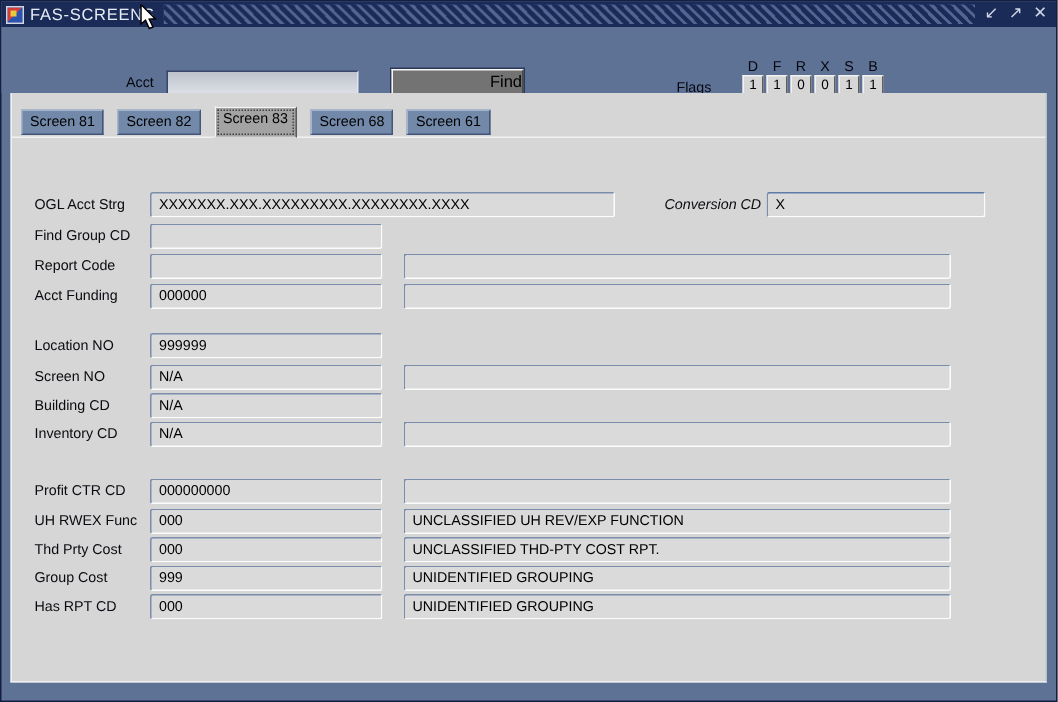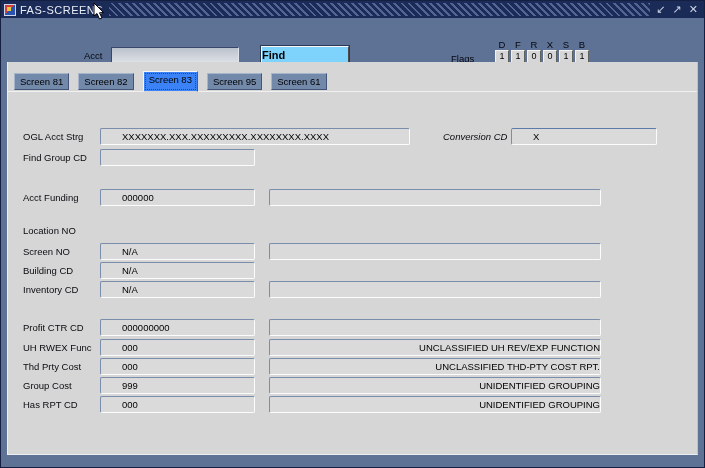--- a/index.html
+++ b/index.html
@@ -30,23 +30,23 @@
   
   .toolbar{position:absolute;left:1px;top:18px;right:1px;height:44px;background:#5e7296;}
   .tb-label{position:absolute;font-size:9.5px;color:#06080f;}
   .acct-input{
     position:absolute;left:110px;top:29px;width:128px;height:16px;
     background:linear-gradient(180deg,#bcc2cc,#dcdfe5);
     border:1px solid;border-color:#39466b #dfe4ee #dfe4ee #39466b;
   }
   .find-btn{
     position:absolute;left:260px;top:28px;width:88px;height:19px;
-    background:#7dd3fc;color:#000;font-size:11px;text-align:left;line-height:17px;
+    background:#737373;color:#000;font-size:11px;text-align:right;line-height:17px;
     border:1px solid;border-color:#f7f7f7 #4c4c4c #4c4c4c #f7f7f7;
-    box-shadow:0 0 0 1px #2c3857;cursor:default;font-weight:bold;
+    box-shadow:0 0 0 1px #2c3857;cursor:default;
   }
   .flag-head{position:absolute;top:21px;width:14px;text-align:center;font-size:9.5px;color:#06080f;}
   .flag-box{
     position:absolute;top:32px;width:14px;height:13px;background:#d6d6d6;
     font-size:9px;text-align:center;line-height:11px;color:#000;
     border:1px solid;border-color:#f2f2f2 #5f5f5f #5f5f5f #f2f2f2;
   }
   .mapcode-input{
     position:absolute;left:496px;top:49px;width:108px;height:16px;
     background:linear-gradient(180deg,#c6cbd4,#dfe2e8);
@@ -58,35 +58,35 @@
     position:absolute;left:7px;top:62px;width:691px;height:393px;
     background:#d6d6d6;
     border-left:1px solid #edf0f5;border-bottom:1px solid #eceef2;border-right:1px solid #b9c1d1;
   }
   .tabs{position:absolute;left:14px;top:73px;display:flex;gap:9px;z-index:3;}
   .tab{
     height:17px;padding:2px 5px 0 5px;font-size:9.5px;color:#000;background:#7389a9;
     border:1px solid;border-color:#a6b5cc #44557a #44557a #a6b5cc;white-space:nowrap;cursor:default;
   }
   .tab.active{
-    background:#3b82f6;height:21px;margin-top:-2px;
+    background:#a3a3a3;height:21px;margin-top:-2px;
     border-color:#f4f4f4 #5a5a5a #d6d6d6 #f4f4f4;
     outline:1px dotted #444;outline-offset:-3px;
   }
   .tabline{position:absolute;left:8px;top:91px;width:689px;height:1px;background:#f1f1f1;z-index:1;}
   
   .frow{position:absolute;left:0;width:705px;height:18px;}
   .flabel{position:absolute;left:23px;top:3px;font-size:9.5px;color:#0a0a10;white-space:nowrap;}
   .fld{
     position:absolute;left:100px;top:0;width:155px;height:17px;background:#dadada;
     border:1px solid;border-color:#7a8dab #fcfcfc #fcfcfc #7a8dab;border-radius:2px;
-    font-size:9.5px;color:#000;padding:2px 0 0 21px;line-height:12px;white-space:nowrap;overflow:hidden;
+    font-size:9.5px;color:#000;padding:2px 0 0 5px;line-height:12px;white-space:nowrap;overflow:hidden;
   }
   .fld.wide{width:310px;}
-  .fld.desc{left:269px;width:332px;text-align:right;}
+  .fld.desc{left:269px;width:365px;}
   .conv-label{position:absolute;left:443px;top:3px;font-size:9.5px;color:#0a0a10;font-style:italic;}
   .fld.conv{left:511px;width:146px;border-top-color:#5d7aa8;}
   .r-ogl{top:128px}.r-1{top:149px}.r-2{top:169px}.r-3{top:189px}
   .r-4{top:222px}.r-5{top:243px}.r-6{top:262px}.r-7{top:281px}
   .r-8{top:319px}.r-9{top:339px}.r-10{top:358px}.r-11{top:377px}.r-12{top:396px}
 </style>
 </head>
 <body>
 
 <div class="window">
@@ -128,45 +128,51 @@
     <div class="mapcode-input">10000</div>
   </div>
 
   <div class="content"></div>
   <div class="tabline"></div>
 
   <div class="tabs">
     <div class="tab">Screen 81</div>
     <div class="tab">Screen 82</div>
     <div class="tab active">Screen 83</div>
-    <div class="tab">Screen 95</div>
+    <div class="tab">Screen 68</div>
     <div class="tab">Screen 61</div>
   </div>
 
   <div class="frow r-ogl">
     <span class="flabel">OGL Acct Strg</span>
     <div class="fld wide">XXXXXXX.XXX.XXXXXXXXX.XXXXXXXX.XXXX</div>
     <span class="conv-label">Conversion CD</span>
     <div class="fld conv">X</div>
   </div>
 
   <div class="frow r-1">
     <span class="flabel">Find Group CD</span>
     <div class="fld"></div>
   </div>
 
+  <div class="frow r-2">
+    <span class="flabel">Report Code</span>
+    <div class="fld"></div>
+    <div class="fld desc"></div>
+  </div>
 
   <div class="frow r-3">
     <span class="flabel">Acct Funding</span>
     <div class="fld">000000</div>
     <div class="fld desc"></div>
   </div>
 
   <div class="frow r-4">
     <span class="flabel">Location NO</span>
+    <div class="fld">999999</div>
   </div>
 
   <div class="frow r-5">
     <span class="flabel">Screen NO</span>
     <div class="fld">N/A</div>
     <div class="fld desc"></div>
   </div>
 
   <div class="frow r-6">
     <span class="flabel">Building CD</span>

